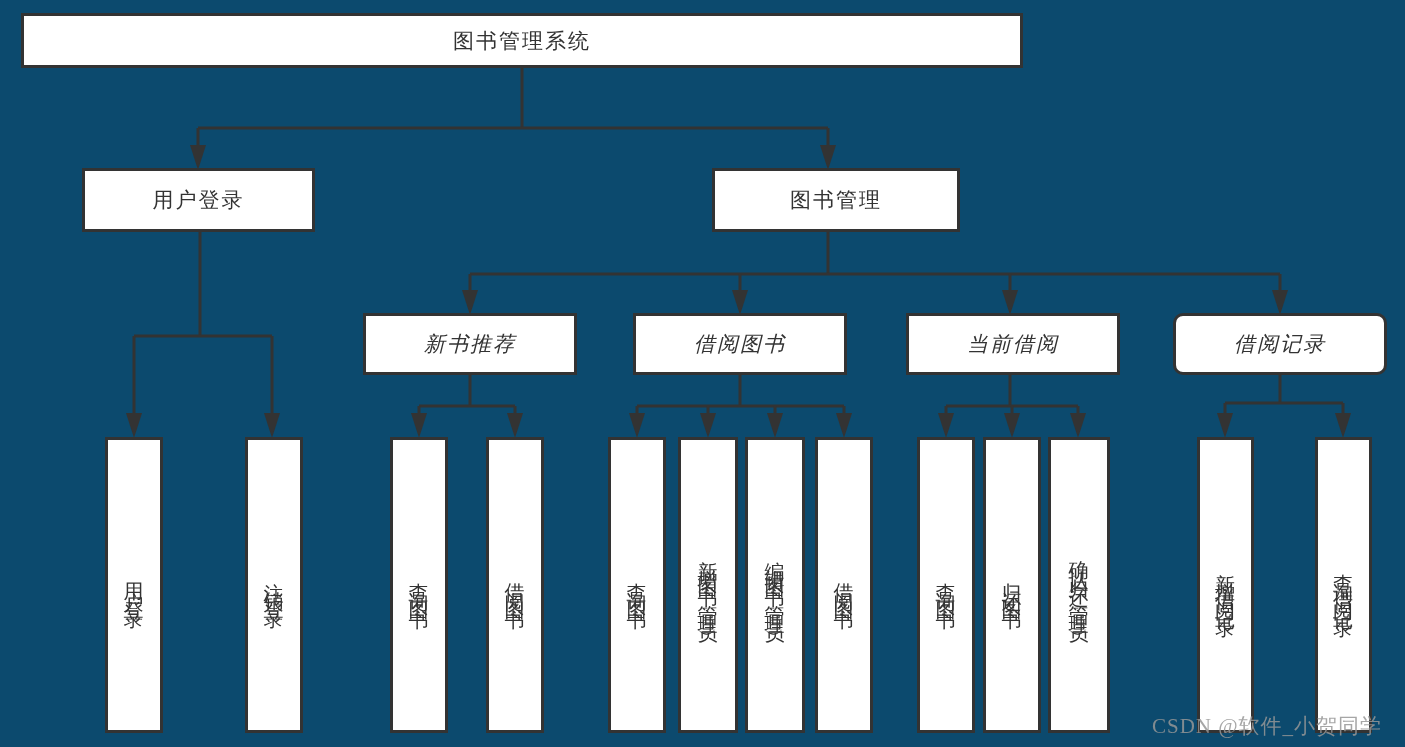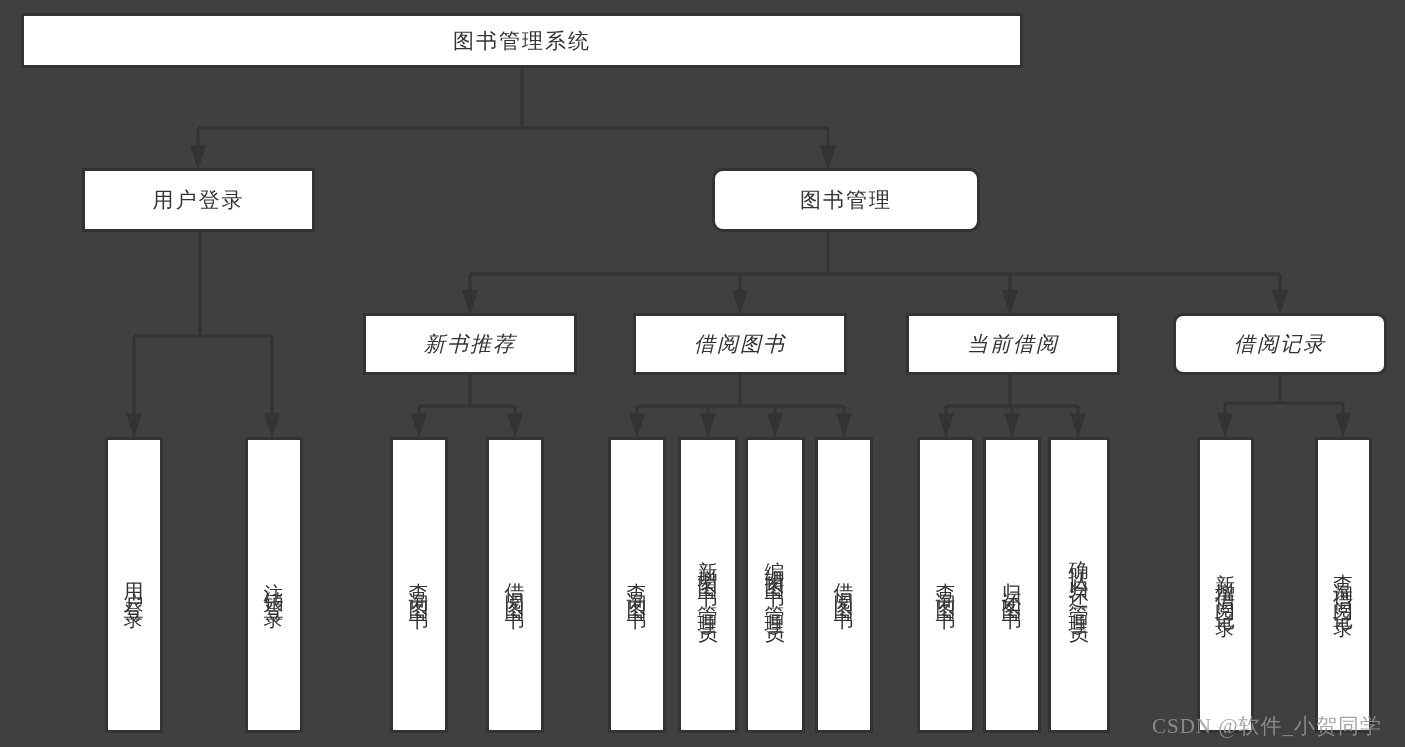--- a/index.html
+++ b/index.html
@@ -1,20 +1,20 @@
 <!DOCTYPE html>
 <html><head>
 <meta charset="utf-8">
 <style>
   html, body { margin: 0; padding: 0; background: #ffffff; }
   #stage {
     position: relative;
     width: 1405px;
     height: 747px;
-    background: #404040;
+    background: #0c4a6e;
     font-family: "Liberation Sans", sans-serif;
     color: #333333;
     overflow: hidden;
   }
   #wires {
     position: absolute;
     left: 0; top: 0;
     width: 1405px; height: 747px;
   }
   .box {
@@ -47,21 +47,21 @@
     writing-mode: vertical-rl;
     text-orientation: mixed;
     font-size: 20px;
     letter-spacing: 9px;
     color: #333333;
     line-height: 1;
     white-space: nowrap;
   }
   .root  { left: 21px;  top: 13px;  width: 1002px; height: 55px; }
   .mid-a { left: 82px;  top: 168px; width: 233px;  height: 64px; }
-  .mid-b { left: 712px; top: 168px; width: 268px;  height: 64px; border-radius: 11px; }
+  .mid-b { left: 712px; top: 168px; width: 248px;  height: 64px; }
   .cat   { top: 313px;  height: 62px; width: 214px; font-style: italic; }
   .cat1  { left: 363px; }
   .cat2  { left: 633px; }
   .cat3  { left: 906px; }
   .cat4  { left: 1173px; border-radius: 10px; }
   .lf1  { left: 105px; }
   .lf2  { left: 245px; }
   .lf3  { left: 390px; }
   .lf4  { left: 486px; }
   .lf5  { left: 608px; }

